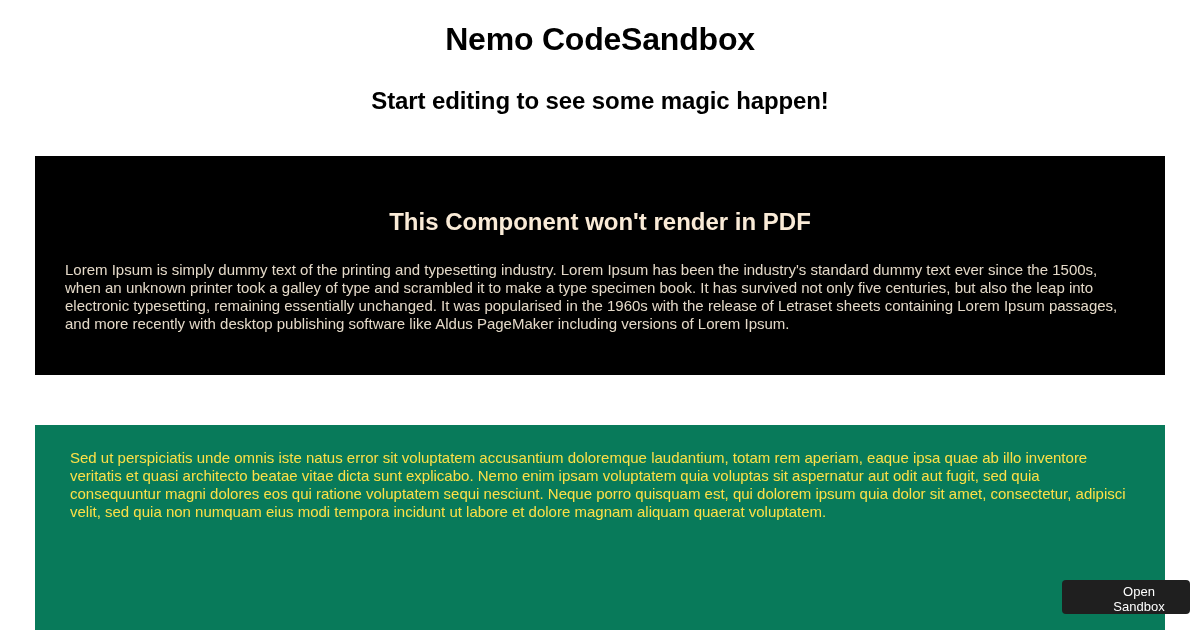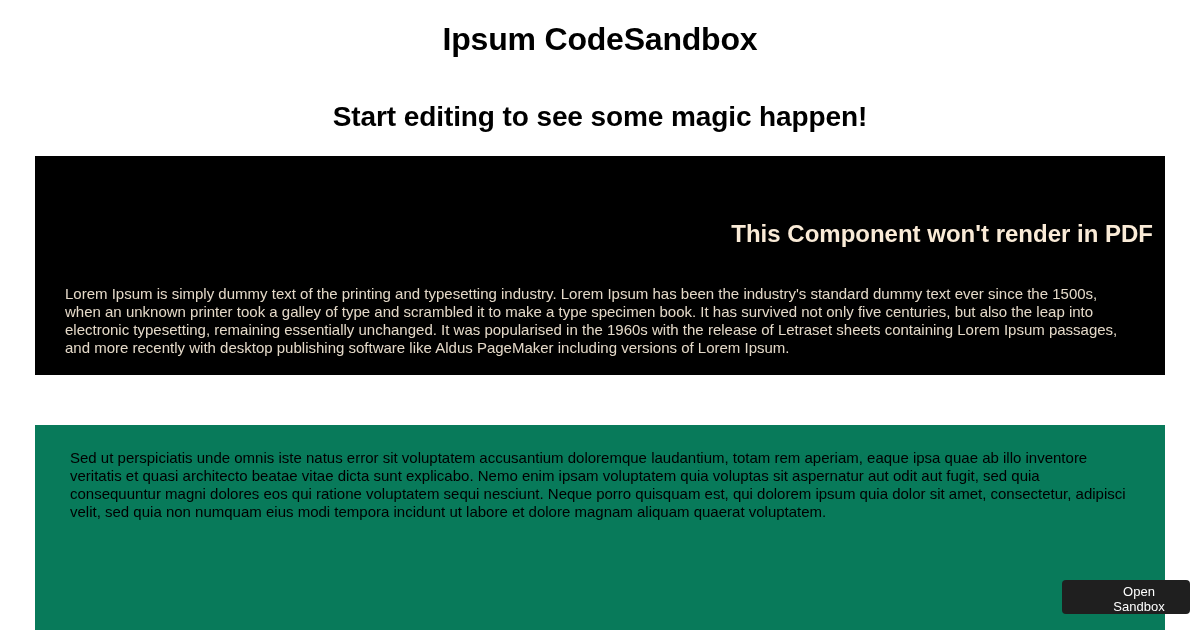--- a/index.html
+++ b/index.html
@@ -28,24 +28,24 @@
     padding-top: 21px;
     text-align: center;
     font-size: 32px;
     line-height: 37px;
     font-weight: bold;
     color: #000000;
     letter-spacing: -0.2px;
   }
 
   .app-subtitle {
-    margin: 16px;
+    margin: 0;
     padding-top: 29px;
     text-align: center;
-    font-size: 28px;
+    font-size: 24px;
     line-height: 28px;
     font-weight: bold;
     color: #000000;
     letter-spacing: -0.1px;
   }
 
   
   .section {
     position: absolute;
     left: 35px;
@@ -59,25 +59,25 @@
     background: #000000;
   }
 
   .section-pdf {
     top: 425px;
     height: 215px;
     background: #087a5a;
   }
 
   .section-heading {
-    margin: 12px;
+    margin: 0;
     font-size: 24px;
     line-height: 28px;
     font-weight: bold;
-    text-align: right;
+    text-align: center;
   }
 
   .section-no-pdf .section-heading {
     padding-top: 52px;
     color: #faebd7;
   }
 
   .section-pdf .section-heading {
     padding-top: 51px;
     color: #e6e6e6;
@@ -92,21 +92,21 @@
 
   .section-no-pdf .section-body {
     padding-top: 25px;
     width: 1070px;
     color: #e4d9c8;
   }
 
   .section-pdf .section-body {
     padding-top: 24px;
     width: 1060px;
-    color: #000000;
+    color: #fde047;
   }
 
   
   .open-sandbox-button {
     position: absolute;
     left: 1062px;
     top: 580px;
     width: 128px;
     height: 34px;
     background: #1f1f1f;
@@ -126,21 +126,21 @@
     line-height: 15px;
     font-weight: normal;
     white-space: pre-line;
   }
 </style>
 </head>
 <body>
 
 <div class="page">
 
-  <h1 class="app-title">Ipsum CodeSandbox</h1>
+  <h1 class="app-title">Nemo CodeSandbox</h1>
 
   <h2 class="app-subtitle">Start editing to see some magic happen!</h2>
 
   <section class="section section-no-pdf">
     <h3 class="section-heading">This Component won't render in PDF</h3>
     <p class="section-body">Lorem Ipsum is simply dummy text of the printing and typesetting industry. Lorem Ipsum has been the industry's standard dummy text ever since the 1500s, when an unknown printer took a galley of type and scrambled it to make a type specimen book. It has survived not only five centuries, but also the leap into electronic typesetting, remaining essentially unchanged. It was popularised in the 1960s with the release of Letraset sheets containing Lorem Ipsum passages, and more recently with desktop publishing software like Aldus PageMaker including versions of Lorem Ipsum.</p>
   </section>
 
   <section class="section section-pdf">
     <p class="section-body">Sed ut perspiciatis unde omnis iste natus error sit voluptatem accusantium doloremque laudantium, totam rem aperiam, eaque ipsa quae ab illo inventore veritatis et quasi architecto beatae vitae dicta sunt explicabo. Nemo enim ipsam voluptatem quia voluptas sit aspernatur aut odit aut fugit, sed quia consequuntur magni dolores eos qui ratione voluptatem sequi nesciunt. Neque porro quisquam est, qui dolorem ipsum quia dolor sit amet, consectetur, adipisci velit, sed quia non numquam eius modi tempora incidunt ut labore et dolore magnam aliquam quaerat voluptatem.</p>

